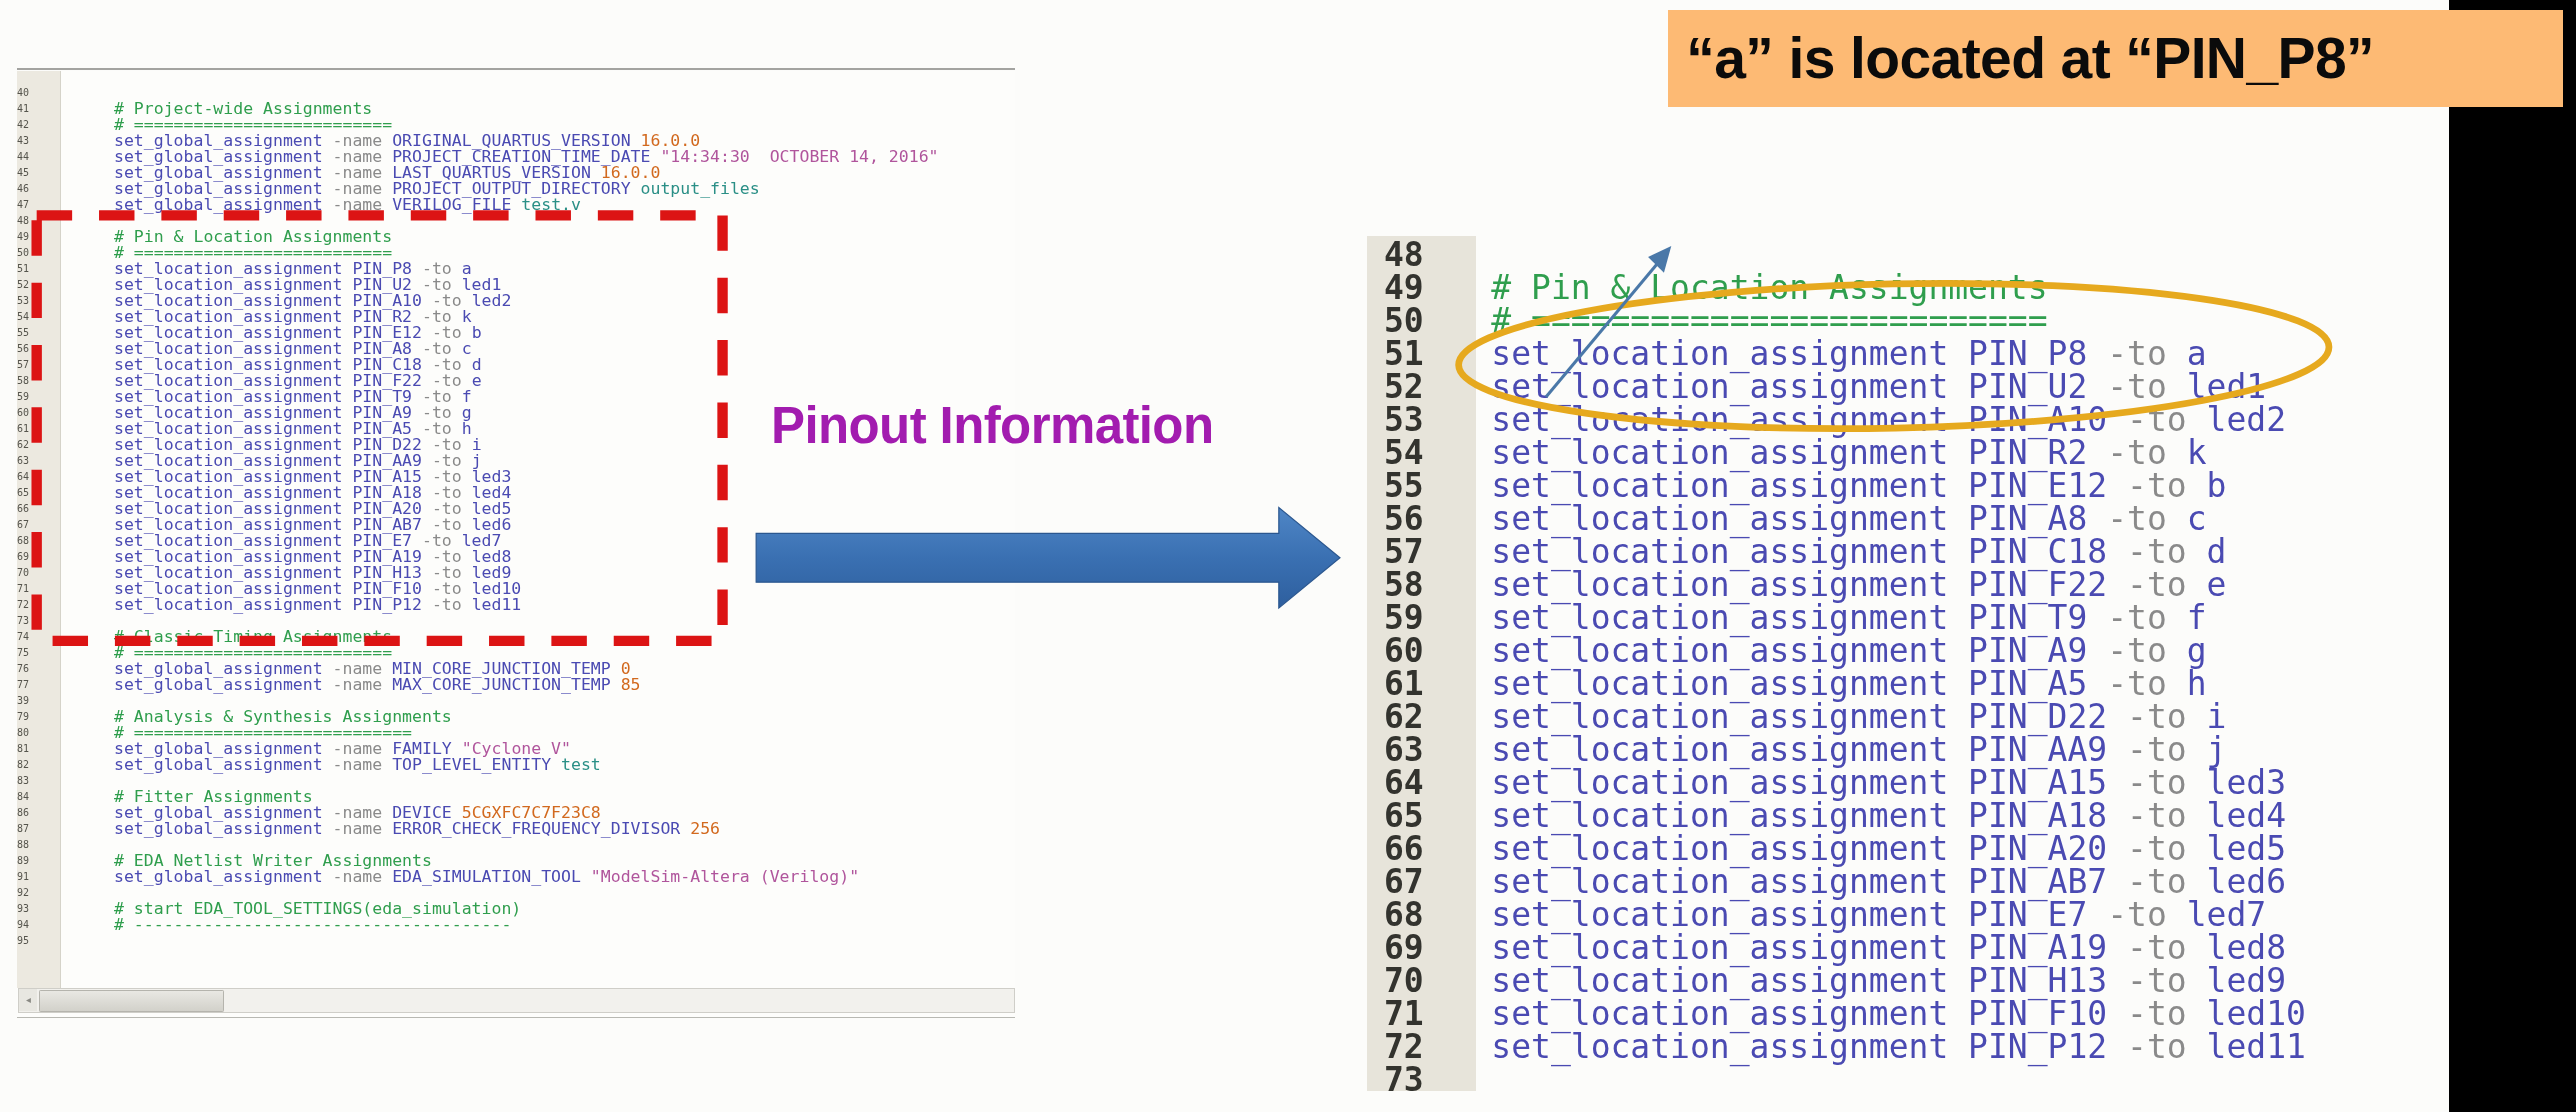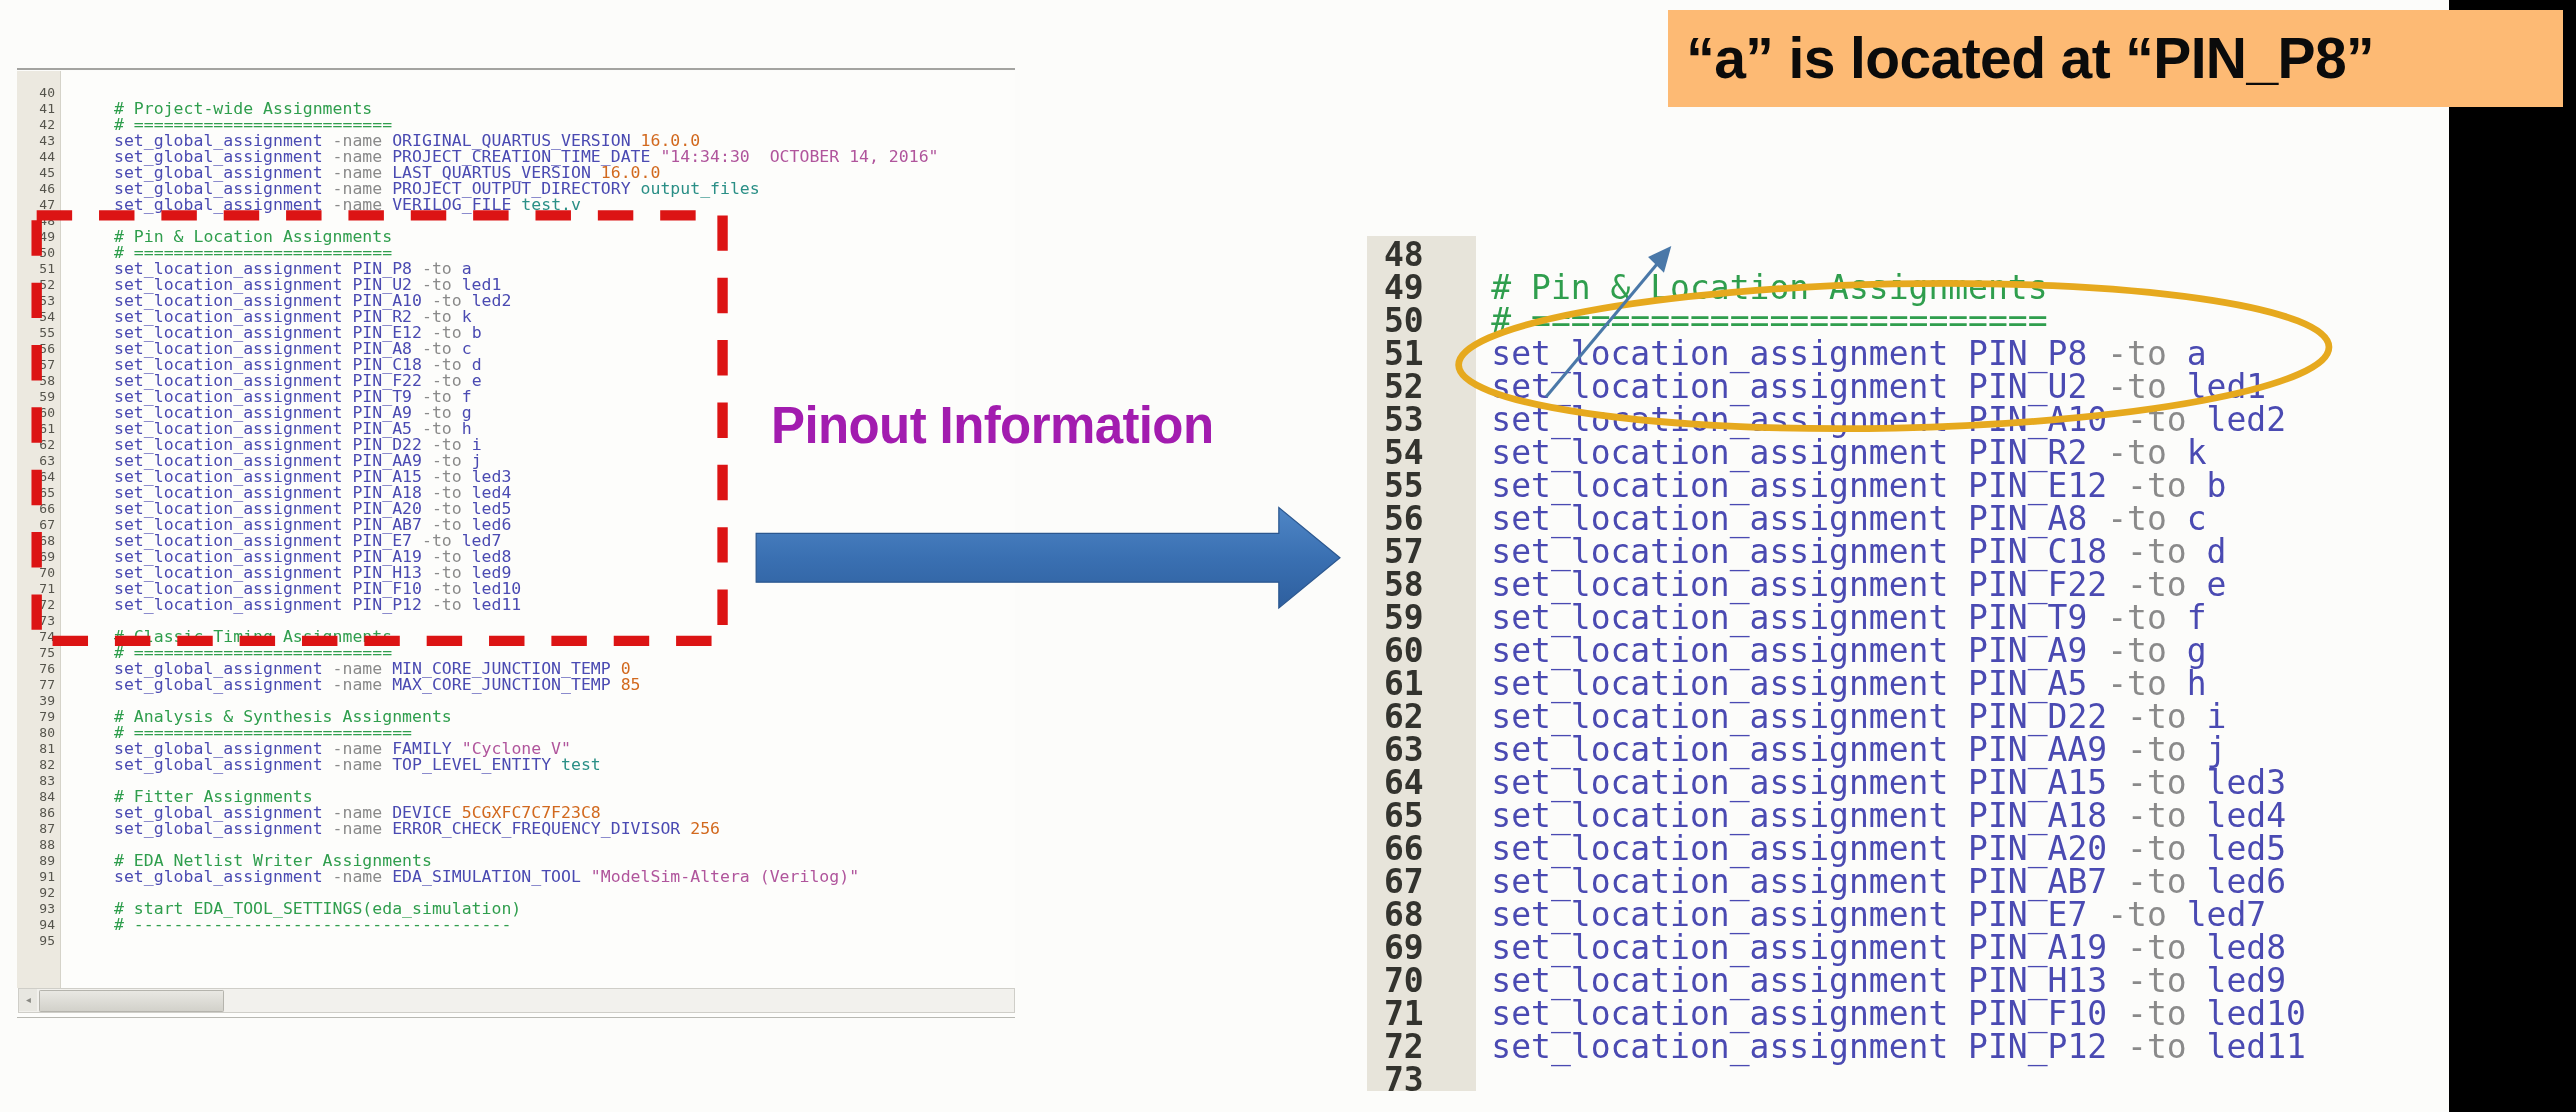--- a/index.html
+++ b/index.html
@@ -10,22 +10,22 @@
   #stage{position:relative;width:2576px;height:1113px;background:#fcfcfa;overflow:hidden;
          font-family:"Liberation Sans",sans-serif;}
   
   #left-panel-topborder{position:absolute;left:17px;top:68px;width:998px;height:2.4px;background:#a3a3a0;}
   #left-panel{position:absolute;left:17px;top:71px;width:998px;height:946px;background:#fdfdfb;
               border-bottom:1.2px solid #b8b8b2;}
   #left-gutter{position:absolute;left:0;top:0;width:43px;height:917px;background:#ece9e0;
                border-right:0.6px solid #d5d3c9;}
   #left-rows{position:absolute;left:0;top:14px;width:100%;}
   #left-rows .row{height:16px;line-height:16px;white-space:pre;font-family:"DejaVu Sans Mono",monospace;}
-  #left-rows .ln{display:inline-block;width:38px;padding-right:21px;text-align:right;
-                 font-size:13px;color:#55544c;vertical-align:top;}
+  #left-rows .ln{display:inline-block;width:38px;padding-right:21px;text-align:left;
+                 font-size:10px;color:#55544c;vertical-align:top;}
   #left-rows .code{display:inline-block;padding-left:38px;font-size:16.5px;vertical-align:top;}
   
   #left-scrollbar{position:absolute;left:1.2px;top:917px;width:995px;height:23px;background:#f2f1ed;
                   border:0.6px solid #cfcec8;}
   #scroll-left-btn{position:absolute;left:0;top:0;width:18.3px;height:22px;background:#e8e7e1;
                    color:#8a8a84;font-size:9.8px;line-height:22px;text-align:center;}
   #scroll-thumb{position:absolute;left:19.6px;top:1.2px;width:183px;height:19.6px;
                 background:linear-gradient(#e9e8e3,#d2d1ca);border:0.6px solid #b5b4ad;border-radius:1.2px;}
   
   #right-gutter{position:absolute;left:1367px;top:236px;width:109px;height:855px;background:#e7e4da;}

